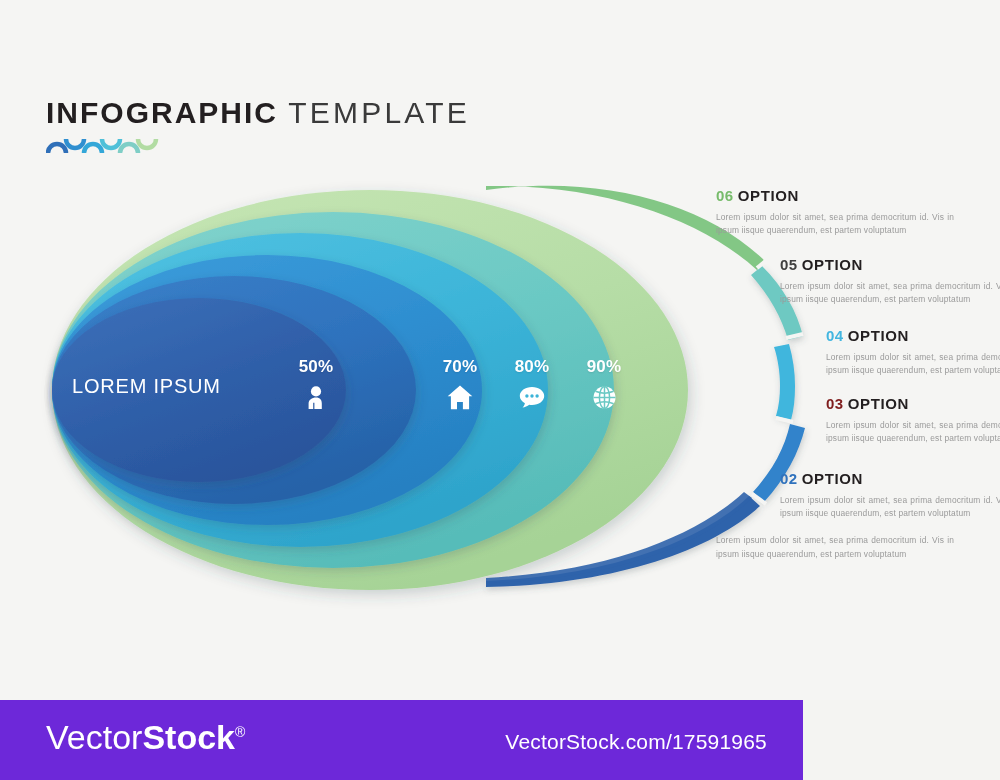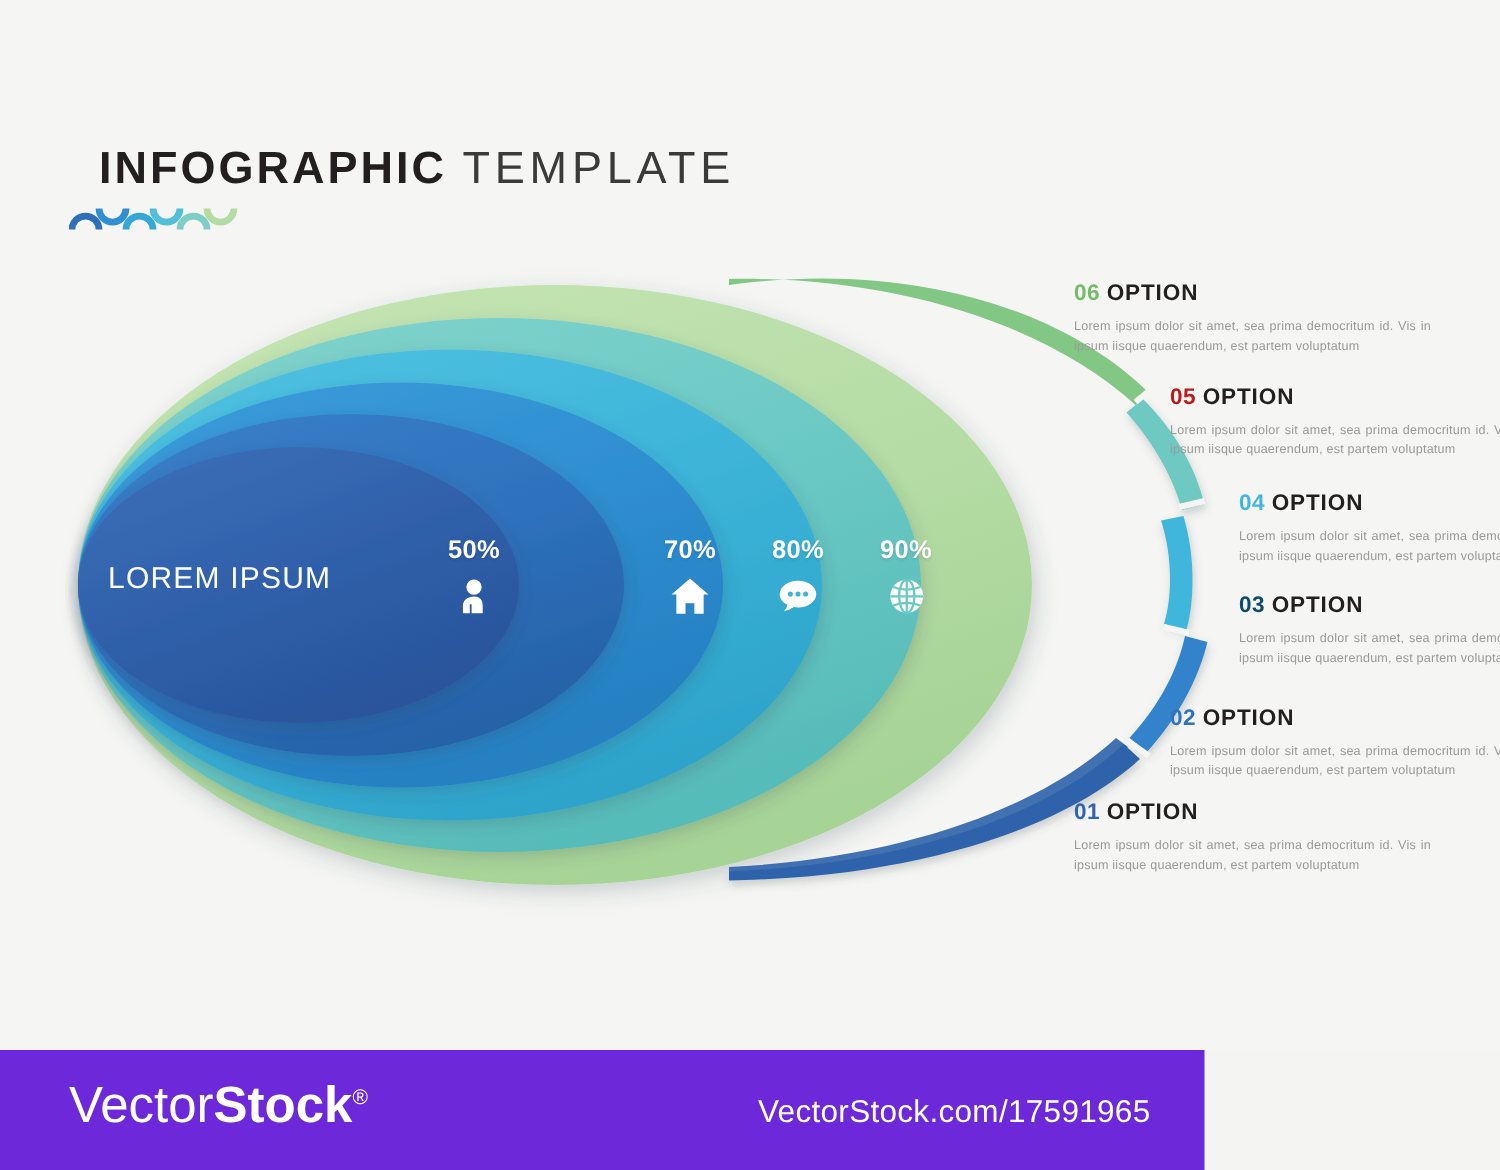--- a/index.html
+++ b/index.html
@@ -30,21 +30,20 @@
     left: 46px;
     top: 98px;
     width: 520px;
   }
   .title {
     font-size: 30px;
     letter-spacing: 2.0px;
     white-space: nowrap;
     line-height: 1;
     color: #2b2b2b;
-    margin-left: 20px;
   }
   .title .t-bold {
     font-weight: bold;
     color: #231f20;
   }
   .title .t-light {
     font-weight: normal;
     color: #3a3a3a;
     letter-spacing: 3.2px;
   }
@@ -334,55 +333,51 @@
   <div class="opt" style="left:716px; top:188px;">
     <div class="opt-head">
       <span class="opt-num" style="color:#76bb6a;">06</span>
       <span class="opt-word">OPTION</span>
     </div>
     <div class="opt-body">Lorem ipsum dolor sit amet, sea prima democritum id. Vis in ipsum iisque quaerendum, est partem voluptatum</div>
   </div>
 
   <div class="opt" style="left:780px; top:257px;">
     <div class="opt-head">
-      <span class="opt-num" style="color:#b91c1c;">05</span>
+      <span class="opt-num" style="color:#404040;">05</span>
       <span class="opt-word">OPTION</span>
     </div>
     <div class="opt-body">Lorem ipsum dolor sit amet, sea prima democritum id. Vis in ipsum iisque quaerendum, est partem voluptatum</div>
   </div>
 
   <div class="opt" style="left:826px; top:328px;">
     <div class="opt-head">
       <span class="opt-num" style="color:#43b6e0;">04</span>
       <span class="opt-word">OPTION</span>
     </div>
     <div class="opt-body">Lorem ipsum dolor sit amet, sea prima democritum id. Vis in ipsum iisque quaerendum, est partem voluptatum</div>
   </div>
 
   <div class="opt" style="left:826px; top:396px;">
     <div class="opt-head">
-      <span class="opt-num" style="color:#0c4a6e;margin-top:17px;">03</span>
+      <span class="opt-num" style="color:#7f1d1d;margin-top:17px;">03</span>
       <span class="opt-word">OPTION</span>
     </div>
     <div class="opt-body">Lorem ipsum dolor sit amet, sea prima democritum id. Vis in ipsum iisque quaerendum, est partem voluptatum</div>
   </div>
 
   <div class="opt" style="left:780px; top:471px;">
     <div class="opt-head">
       <span class="opt-num" style="color:#2f72bd;">02</span>
       <span class="opt-word">OPTION</span>
     </div>
     <div class="opt-body">Lorem ipsum dolor sit amet, sea prima democritum id. Vis in ipsum iisque quaerendum, est partem voluptatum</div>
   </div>
 
   <div class="opt" style="left:716px; top:534px;">
-    <div class="opt-head">
-      <span class="opt-num" style="color:#2f64b2;">01</span>
-      <span class="opt-word">OPTION</span>
-    </div>
     <div class="opt-body">Lorem ipsum dolor sit amet, sea prima democritum id. Vis in ipsum iisque quaerendum, est partem voluptatum</div>
   </div>
 
 </div>
 
 <div id="watermark">
   <div class="wm-logo">
     <span class="wm-l1">Vector</span><span class="wm-l2">Stock</span><span class="wm-reg">®</span>
   </div>
   <div class="wm-url">VectorStock.com/17591965</div>

